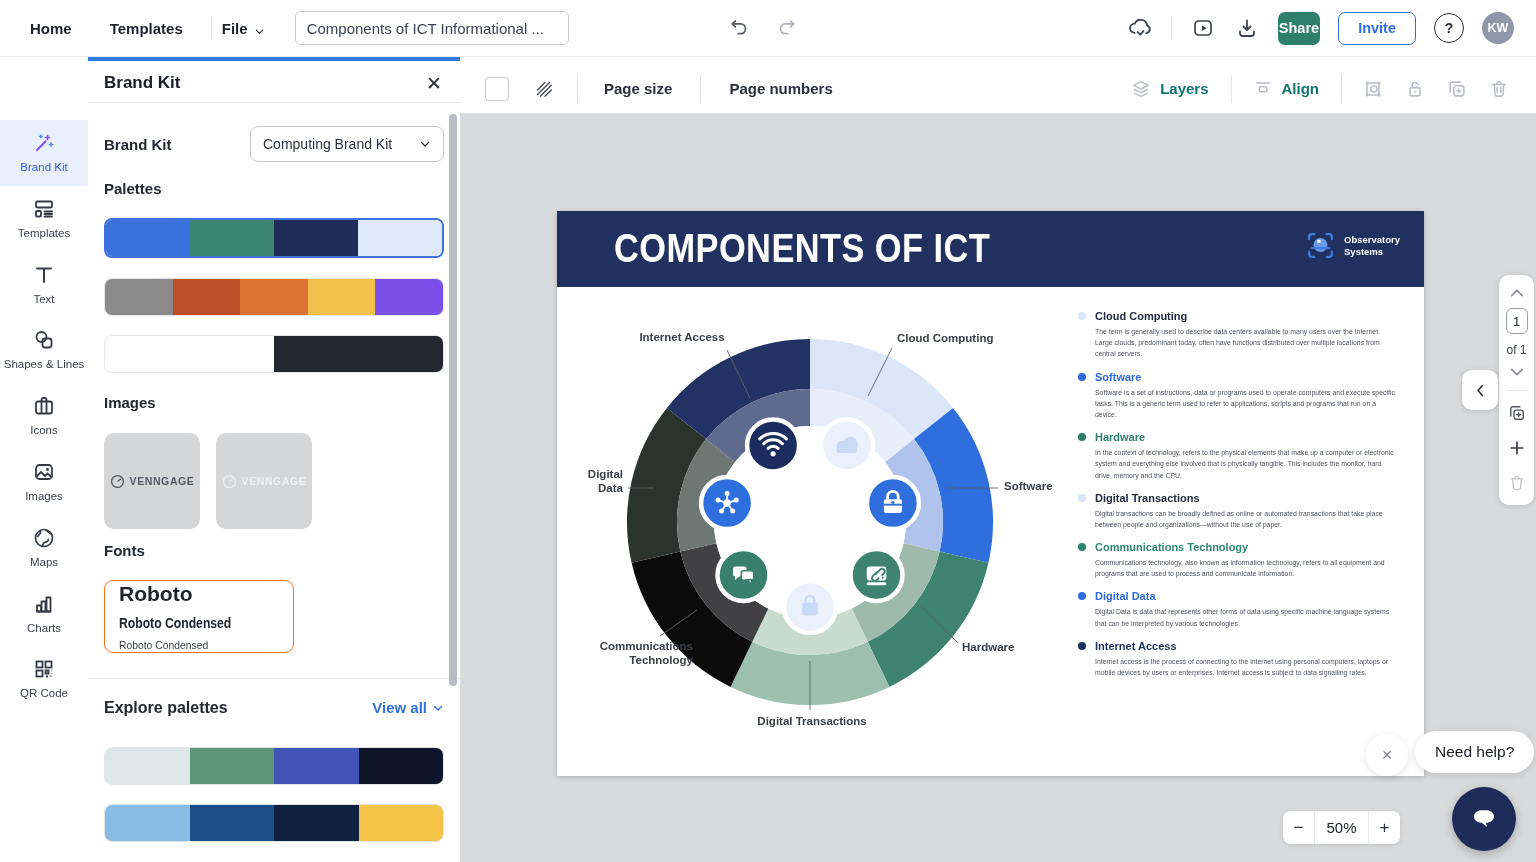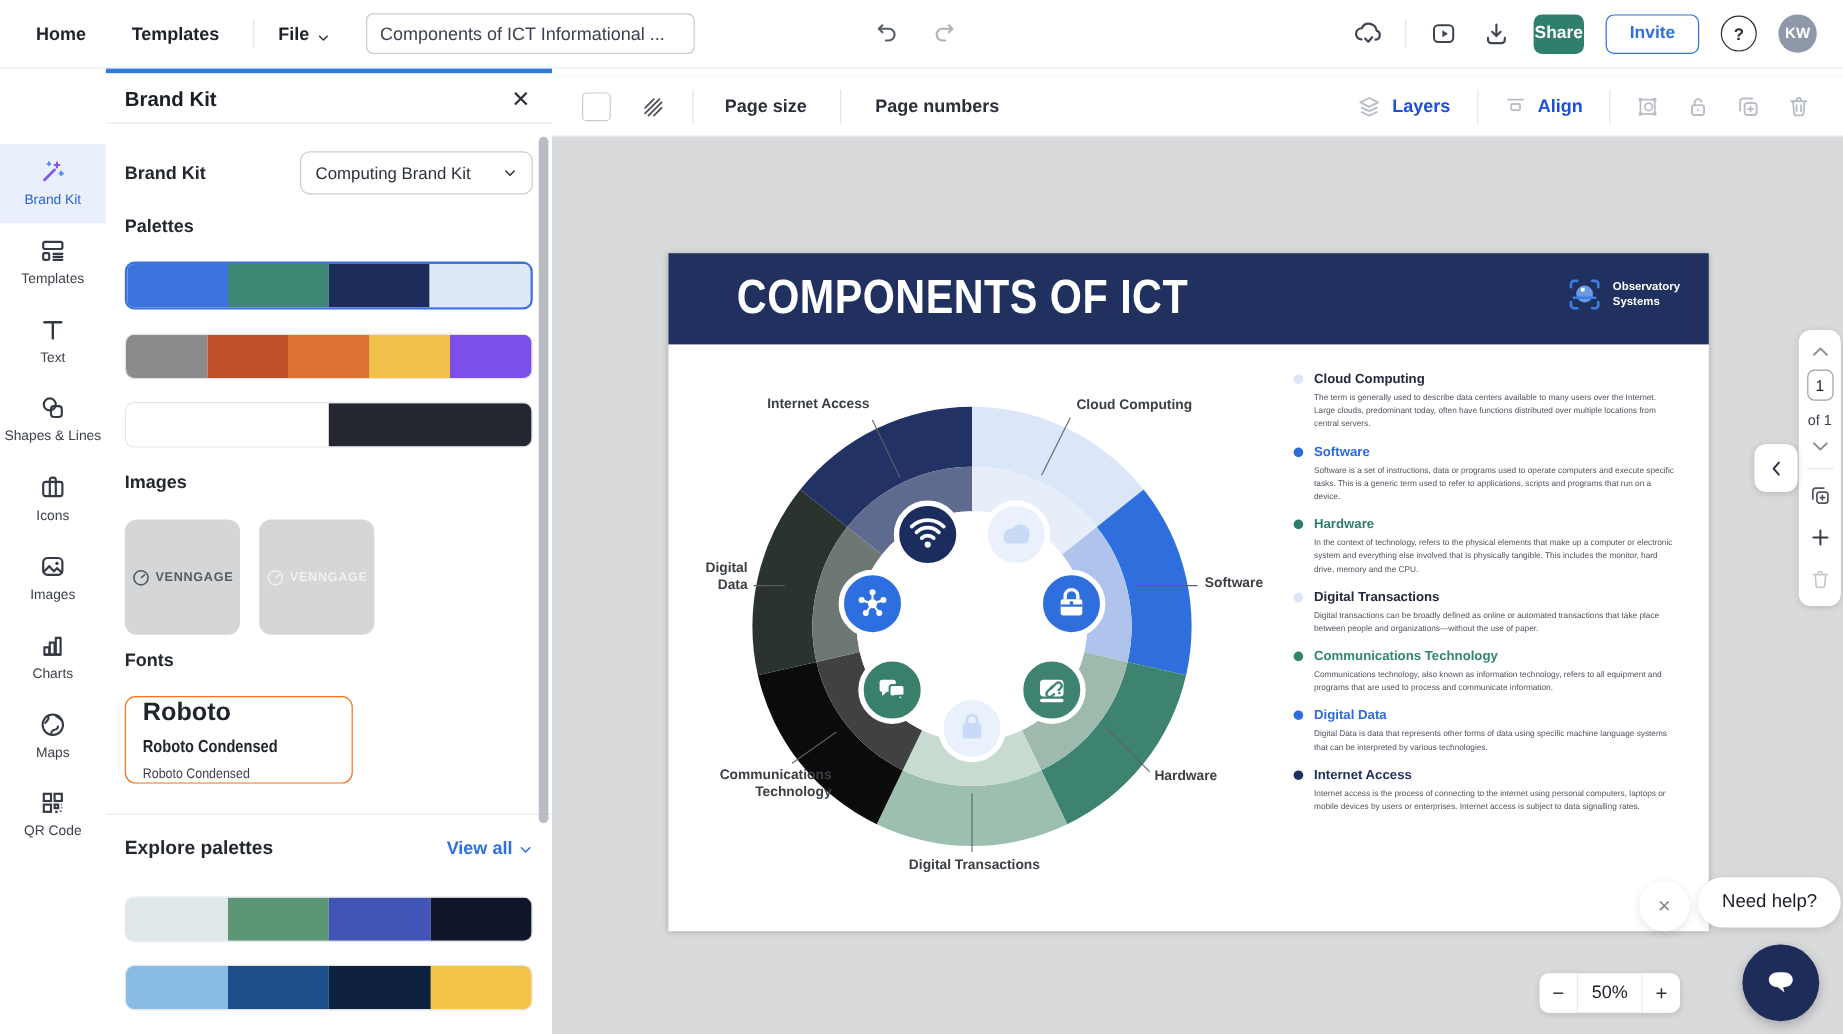--- a/index.html
+++ b/index.html
@@ -5,21 +5,21 @@
   html,body{margin:0;padding:0;}
   body{width:1536px;height:862px;overflow:hidden;position:relative;background:#fff;
        font-family:"Liberation Sans",sans-serif;color:#23272f;-webkit-font-smoothing:antialiased;}
   
   .topbar{position:absolute;left:0;top:0;width:1536px;height:56px;background:#fff;
           border-bottom:1px solid #ececef;display:flex;align-items:center;z-index:30;}
   .tb-link{font-size:15px;font-weight:700;color:#1e222b;cursor:pointer;}
   .tb-home{margin-left:30px;}
   .tb-templates{margin-left:38px;}
   .vdiv{width:1px;height:24px;background:#e2e3e7;margin-left:28px;}
-  .tb-file{margin-left:20px;display:flex;align-items:flex-end;gap:6px;}
+  .tb-file{margin-left:10px;display:flex;align-items:flex-end;gap:6px;}
   .doc-title{margin-left:30px;width:250px;height:32px;border:1px solid #c8cbd2;border-radius:6px;
              padding:0 11px;font-size:15px;color:#3c4250;font-family:"Liberation Sans",sans-serif;outline:none;}
   .undo-redo{position:absolute;left:726px;top:14px;display:flex;gap:22px;}
   .icon-btn{width:26px;height:26px;display:flex;align-items:center;justify-content:center;cursor:pointer;background:none;border:none;padding:0;}
   .tb-right{margin-left:auto;display:flex;align-items:center;gap:18px;padding-right:22px;}
   .btn-share{height:33px;padding:0 1px;background:#2E7F6B;border:none;border-radius:7px;color:#fff;
              font-size:14.5px;font-weight:700;font-family:"Liberation Sans",sans-serif;cursor:pointer;}
   .btn-invite{height:33px;padding:0 19px;background:#fff;border:1.5px solid #2f6fde;border-radius:7px;
               color:#2f6fde;font-size:14.5px;font-weight:700;font-family:"Liberation Sans",sans-serif;cursor:pointer;}
   .help-circle{width:28px;height:28px;border:1.7px solid #272c36;border-radius:50%;display:flex;
@@ -67,21 +67,21 @@
   .panel-scrollbar{position:absolute;right:3px;top:58px;width:8px;height:572px;background:#b8bcc3;border-radius:4px;}
   
   .canvas{position:absolute;left:460px;top:64px;width:1076px;height:806px;background:#d9dadb;}
   .canvas-toolbar{position:absolute;left:0;top:0;width:1076px;height:50px;background:#fff;
                   border-bottom:1px solid #e5e6ea;display:flex;align-items:center;box-sizing:border-box;z-index:5;}
   .swatch{width:22px;height:22px;border:1px solid #c7cad0;border-radius:4px;background:#fff;margin-left:25px;cursor:pointer;}
   .ct-ic{margin-left:24px;cursor:pointer;display:flex;}
   .ct-div{width:1px;height:28px;background:#e4e5e9;margin-left:22px;}
   .ct-text{margin-left:26px;font-size:15px;font-weight:700;color:#2a2f3a;cursor:pointer;}
   .ct-right{margin-left:auto;display:flex;align-items:center;padding-right:26px;}
-  .ct-gray{font-size:15px;font-weight:700;color:#1d4ed8;margin-left:8px;}
+  .ct-gray{font-size:15px;font-weight:700;color:#0f766e;margin-left:8px;}
   .ct-gic{margin-left:20px;display:flex;}
   .canvas-body{position:absolute;left:0;top:50px;width:1076px;height:756px;}
   
   .page{position:absolute;left:97px;top:97px;width:867px;height:565px;background:#fff;
         box-shadow:0 1px 5px rgba(0,0,0,.22);}
   .page-header{position:absolute;left:0;top:0;width:867px;height:76px;background:#20305F;}
   .page-title{position:absolute;left:57px;top:15px;color:#fff;font-size:40px;font-weight:700;
               letter-spacing:.5px;transform:scaleX(.86);transform-origin:left;white-space:nowrap;}
   .page-logo{position:absolute;right:24px;top:19px;display:flex;align-items:center;gap:8px;}
   .page-logo-text{color:#fff;font-size:9.5px;font-weight:700;line-height:1.25;}
@@ -225,35 +225,35 @@
         <svg viewBox="0 0 24 24" fill="none" stroke="#343a45" stroke-width="1.8" stroke-linecap="round">
           <rect x="4" y="5" width="16" height="14" rx="3.5"></rect>
           <circle cx="15.5" cy="9.5" r="1.4" fill="#343a45" stroke="none"></circle>
           <path d="M4.5 16.5L9 12l4 4 2.5-2.5 4 3.5"></path>
         </svg>
       </span>
       <span class="rail-lb">Images</span>
     </div>
     <div class="rail-item">
       <span class="rail-ic">
+        <svg viewBox="0 0 24 24" fill="none" stroke="#343a45" stroke-width="1.7">
+          <circle cx="12" cy="12" r="8.5"></circle>
+          <path d="M8 4.8c2 2.5-1.5 4-2.6 6.2M14 3.9c1.2 2.3 5 2.6 5.8 5.1M11 20.3c-.8-2 .5-3.8 2.6-4.2 2-.4 3-1.6 2.6-3.4"></path>
+        </svg>
+      </span>
+      <span class="rail-lb">Maps</span>
+    </div>
+    <div class="rail-item">
+      <span class="rail-ic">
         <svg viewBox="0 0 24 24" fill="none" stroke="#343a45" stroke-width="1.8" stroke-linejoin="round">
           <path d="M5 19.5V13.5h4v6zM9.5 19.5v-10h4v10zM14.5 19.5v-14h4v14z"></path>
           <path d="M4.5 19.5h14.5"></path>
         </svg>
       </span>
       <span class="rail-lb">Charts</span>
-    </div>
-    <div class="rail-item">
-      <span class="rail-ic">
-        <svg viewBox="0 0 24 24" fill="none" stroke="#343a45" stroke-width="1.7">
-          <circle cx="12" cy="12" r="8.5"></circle>
-          <path d="M8 4.8c2 2.5-1.5 4-2.6 6.2M14 3.9c1.2 2.3 5 2.6 5.8 5.1M11 20.3c-.8-2 .5-3.8 2.6-4.2 2-.4 3-1.6 2.6-3.4"></path>
-        </svg>
-      </span>
-      <span class="rail-lb">Maps</span>
     </div>
     <div class="rail-item">
       <span class="rail-ic">
         <svg viewBox="0 0 24 24" fill="none" stroke="#343a45" stroke-width="1.8">
           <rect x="4.5" y="4.5" width="6" height="6"></rect>
           <rect x="13.5" y="4.5" width="6" height="6"></rect>
           <rect x="4.5" y="13.5" width="6" height="6"></rect>
           <path d="M13.5 13.5h3v3h-3zM19 13.5h.5M19.5 16v.5M14 19.5h2M18.5 18.5v1"></path>
         </svg>
       </span>

